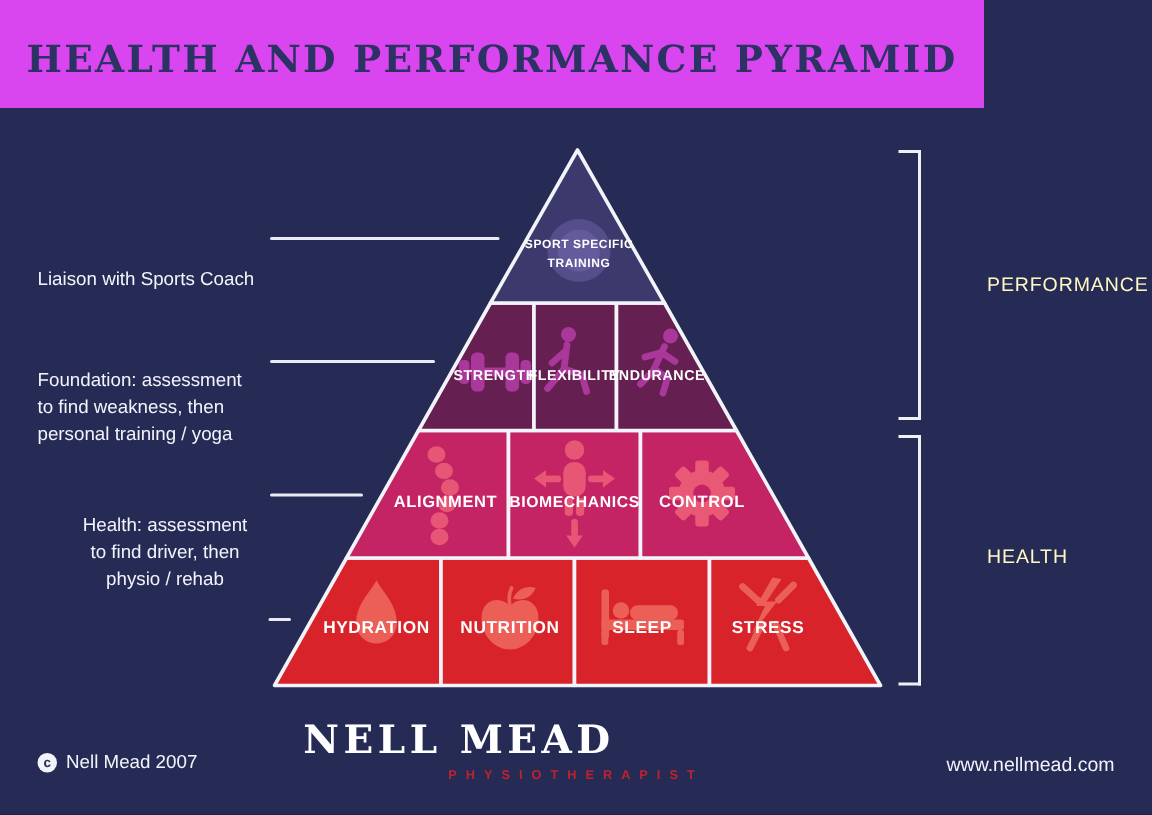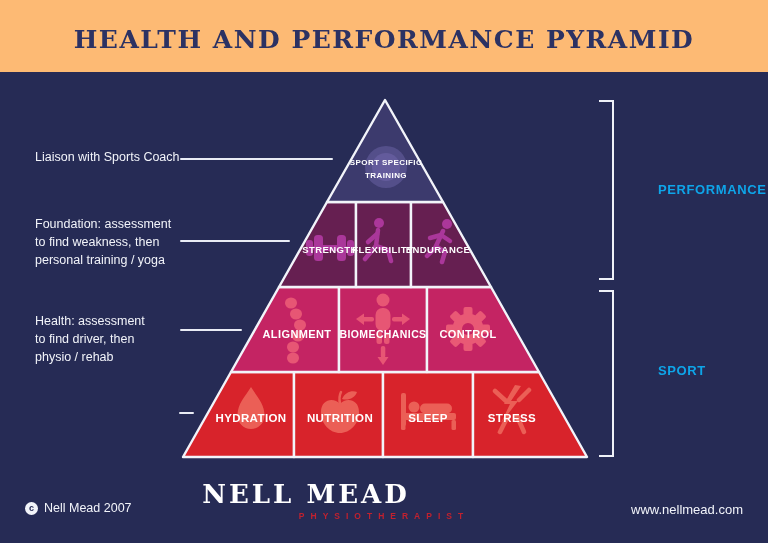--- a/index.html
+++ b/index.html
@@ -3,44 +3,45 @@
 <meta charset="utf-8">
 <style>
   html,body{margin:0;padding:0;background:#1b1f40;}
   .canvas{
     position:relative;width:768px;height:543px;overflow:hidden;
     background:#262b55;
     font-family:"Liberation Sans",sans-serif;
   }
   
   .top-band{
-    position:absolute;top:0;left:0;width:768px;height:72px;
-    background:#fdba74;display:flex;align-items:center;justify-content:center;
+    position:absolute;top:0;left:0;width:656px;height:72px;
+    background:#d946ef;display:flex;align-items:center;justify-content:center;
   }
   .title{
     font-family:"DejaVu Serif","Liberation Serif",serif;
     font-weight:700;font-size:25px;letter-spacing:1.5px;color:#2c3263;
     margin-top:6px;
   }
   
   .ann-text{
-    position:absolute;left:35px;width:170px;
+    position:absolute;left:25px;width:170px;
     color:#f2f4fa;font-size:12.5px;line-height:1.42;
     white-space:pre-line;
+    margin-top:29px;
   }
   .ann-line{
     position:absolute;height:2px;background:#e9ecf5;border-radius:1px;
   }
   
   .bracket{
     position:absolute;width:13px;
     border:2.5px solid #eef1f8;border-left:none;
   }
   .bracket-label{
-    position:absolute;color:#0ea5e9;font-weight:700;font-size:13px;letter-spacing:.6px;padding-left:36px;
+    position:absolute;color:#fef9c3;font-weight:400;font-size:13px;letter-spacing:.6px;padding-left:36px;
   }
   
   .pyramid-svg{position:absolute;top:0;left:0;}
   .cell-label{
     fill:#ffffff;font-family:"Liberation Sans",sans-serif;font-weight:700;
     letter-spacing:.4px;
   }
   
   .brand{
     position:absolute;left:0;width:612px;top:479px;text-align:center;
@@ -70,33 +71,33 @@
 <div class="canvas">
 
   <div class="top-band">
     <div class="title">HEALTH AND PERFORMANCE PYRAMID</div>
   </div>
 
   <div class="ann-text" style="top:149px;">Liaison with Sports Coach</div>
   <div class="ann-text" style="top:216px;">Foundation: assessment
 to find weakness, then
 personal training / yoga</div>
-  <div class="ann-text" style="top:313px;">Health: assessment
+  <div class="ann-text" style="top:313px;text-align:center;">Health: assessment
 to find driver, then
 physio / rehab</div>
 
   <div class="ann-line" style="left:180px;top:158px;width:153px;"></div>
   <div class="ann-line" style="left:180px;top:240px;width:110px;"></div>
   <div class="ann-line" style="left:180px;top:329px;width:62px;"></div>
   <div class="ann-line" style="left:179px;top:412px;width:15px;"></div>
 
   <div class="bracket" style="left:599px;top:100px;height:176px;"></div>
   <div class="bracket" style="left:599px;top:290px;height:163px;"></div>
   <div class="bracket-label" style="left:622px;top:182px;">PERFORMANCE</div>
-  <div class="bracket-label" style="left:622px;top:363px;">SPORT</div>
+  <div class="bracket-label" style="left:622px;top:363px;">HEALTH</div>
 
   <svg class="pyramid-svg" width="768" height="543" viewBox="0 0 768 543">
     <g stroke="#f2f4fa" stroke-width="2.4" stroke-linejoin="round">
 
       <polygon points="231,372 294,372 294,457 183,457" fill="#d8232b"></polygon>
       <polygon points="294,372 383,372 383,457 294,457" fill="#d8232b"></polygon>
       <polygon points="383,372 473,372 473,457 383,457" fill="#d8232b"></polygon>
       <polygon points="473,372 539,372 587,457 473,457" fill="#d8232b"></polygon>
 
       <polygon points="279,287 339,287 339,372 231,372" fill="#c42463"></polygon>

